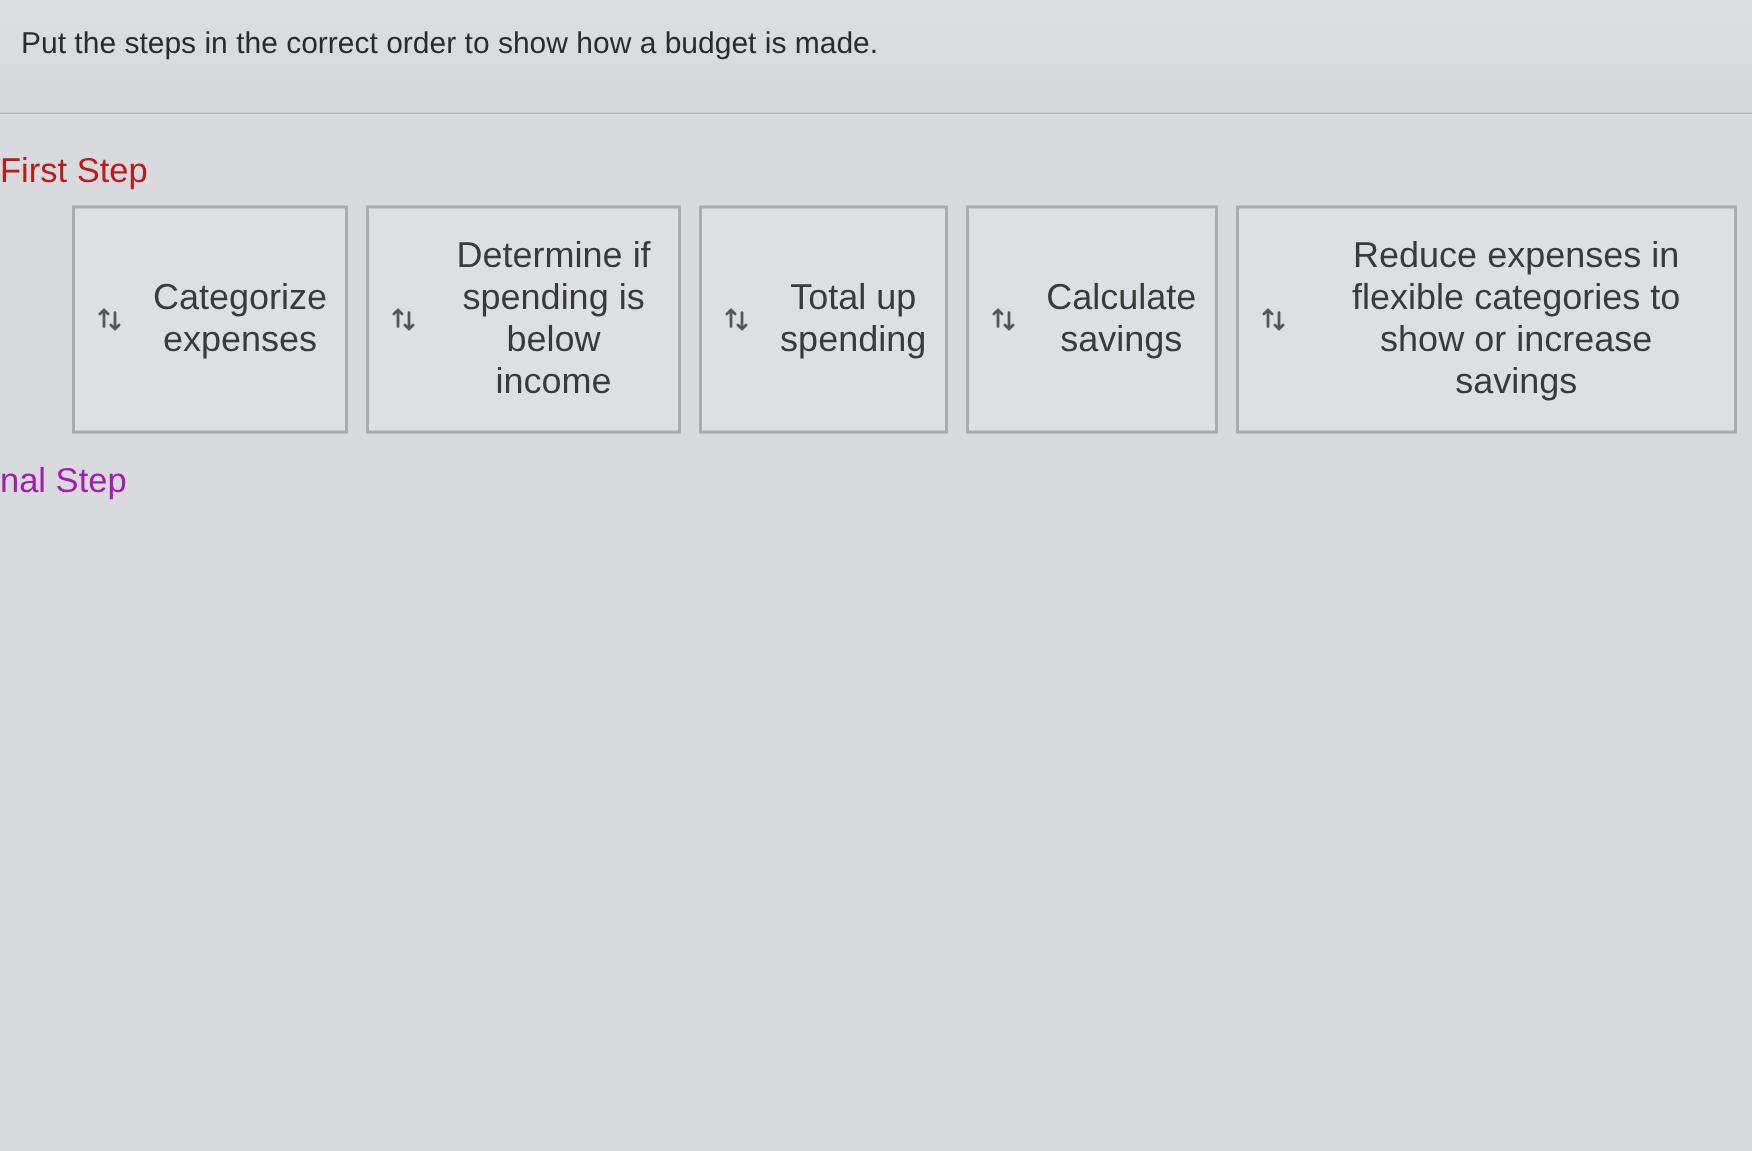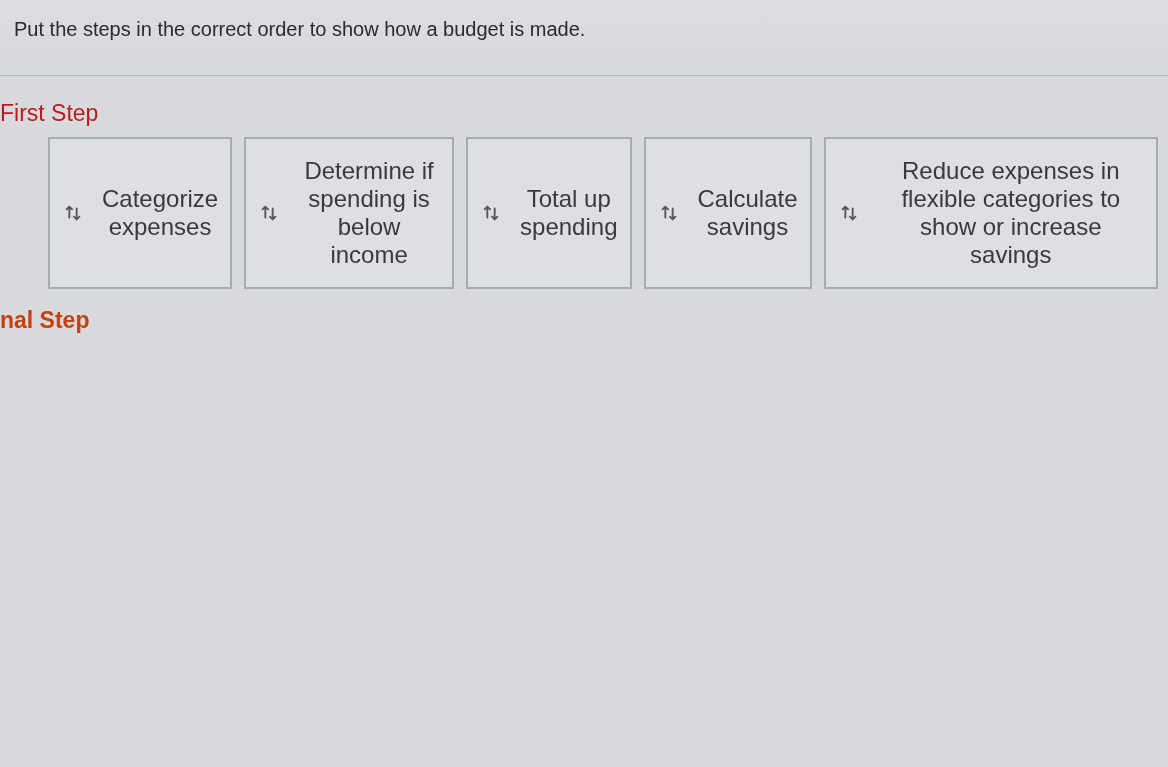--- a/index.html
+++ b/index.html
@@ -50,23 +50,22 @@
       display: inline-flex;
       align-items: center;
       justify-content: center;
       width: 22px;
       height: 22px;
       flex-shrink: 0;
     }
     .sort-icon svg { width: 22px; height: 22px; }
     .final-label {
       font-size: 23px;
-      color: #c2410c;
+      color: #a21caf;
       padding: 18px 0 0 0;
-      font-weight: bold;
     }
   </style>
 </head>
 <body>
 
 <div class="instruction-bar">Put the steps in the correct order to show how a budget is made.</div>
 
 <div class="content">
   <div class="first-label">First Step</div>
 

